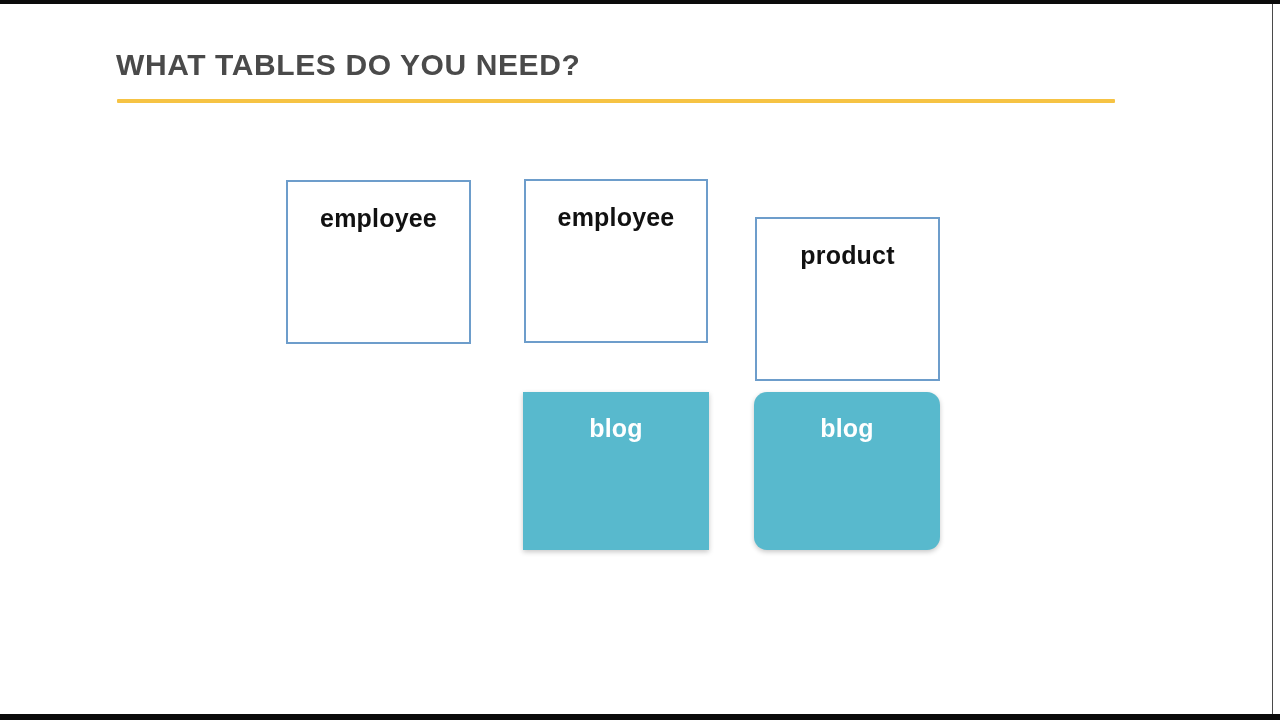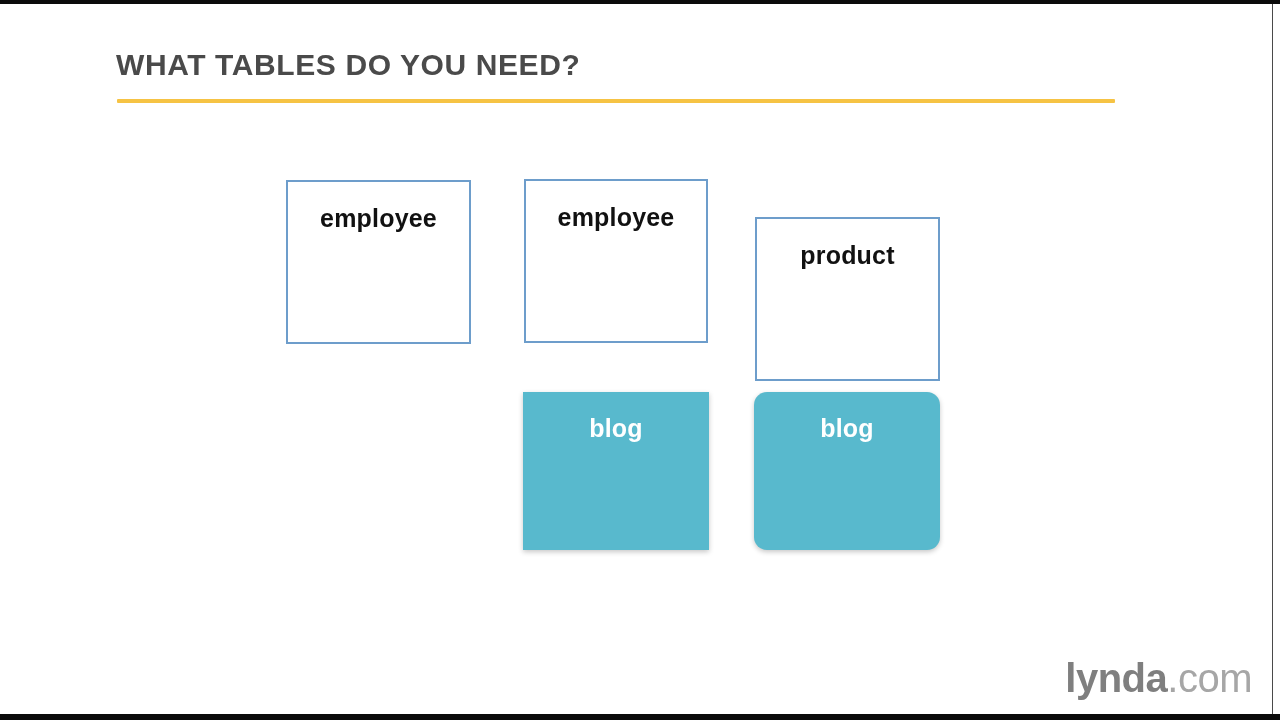--- a/index.html
+++ b/index.html
@@ -170,17 +170,14 @@
     <div class="card card--filled" id="card-event">
       <span class="card-label">blog</span>
     </div>
 
     <div class="card card--filled" id="card-blog">
       <span class="card-label">blog</span>
     </div>
 
   </div>
 
-  <div class="brand">
-    <span class="brand-name">lynda</span><span class="brand-tld">.com</span>
-  </div>
 
 </div>
 
 </body></html>

